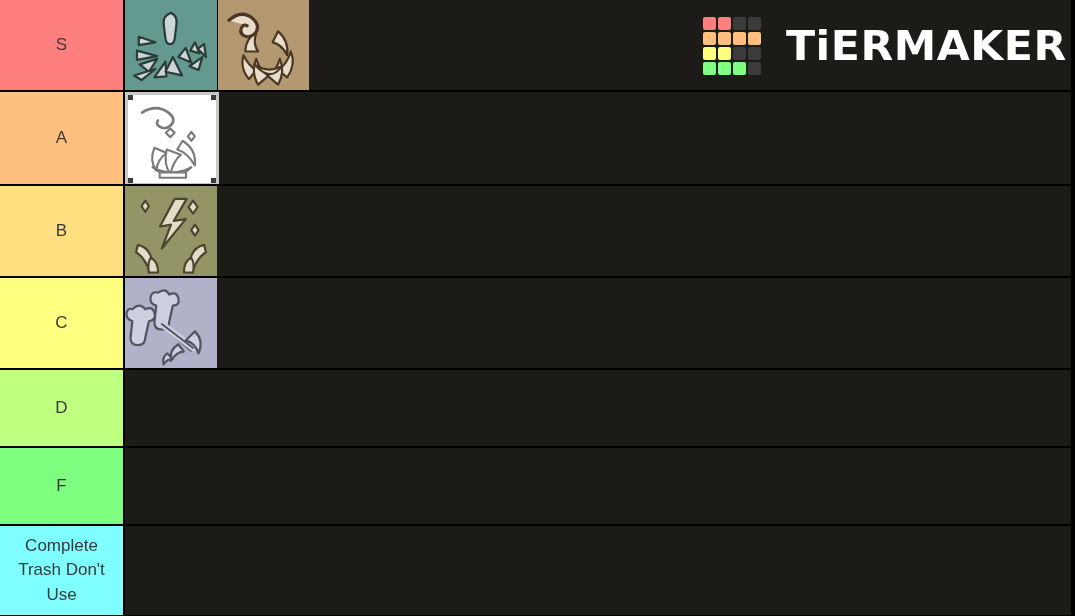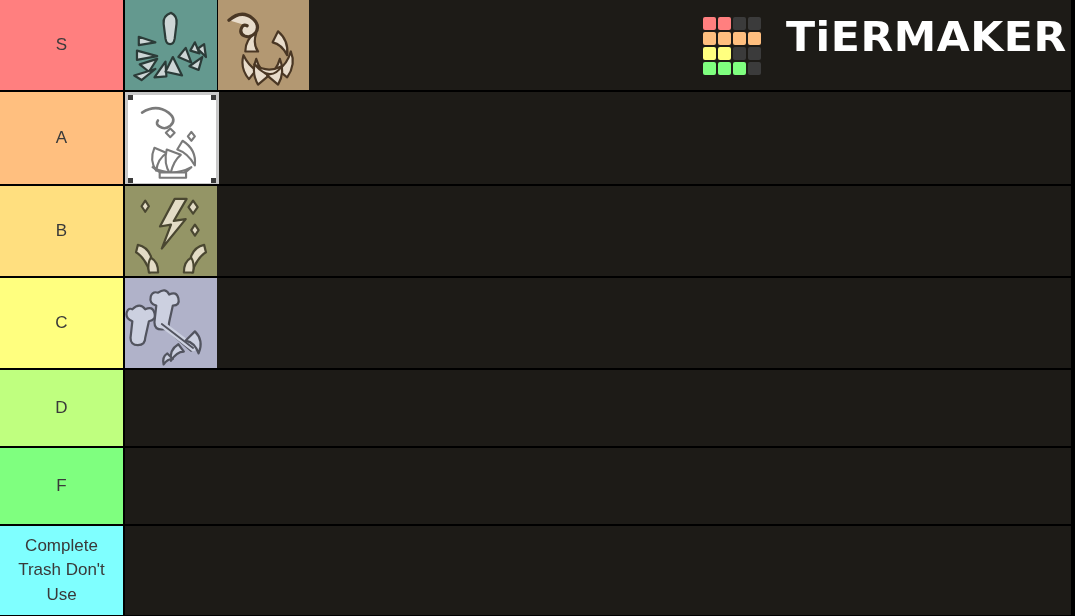--- a/index.html
+++ b/index.html
@@ -100,21 +100,21 @@
   .handle.tr { right: -1px; top: -1px; }
   .handle.bl { left: -1px; bottom: -1px; }
   .handle.br { right: -1px; bottom: -1px; }
 
   
   .logo {
     position: absolute;
     right: 19px;
     top: 17px;
     display: flex;
-    align-items: flex-start;
+    align-items: center;
     gap: 25px;
     z-index: 30;
     margin-left: 48px;
   }
   .logo-grid {
     display: grid;
     grid-template-columns: repeat(4, 13px);
     grid-template-rows: repeat(4, 13px);
     gap: 2px;
   }

